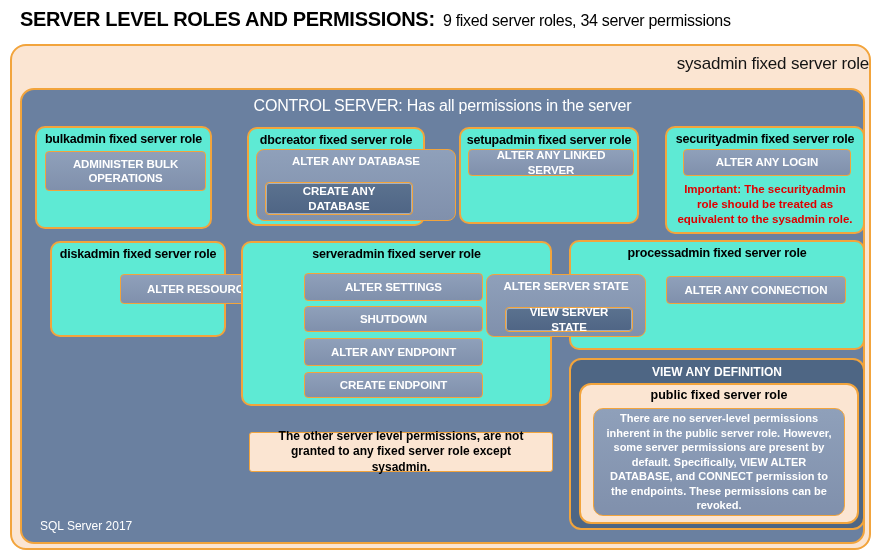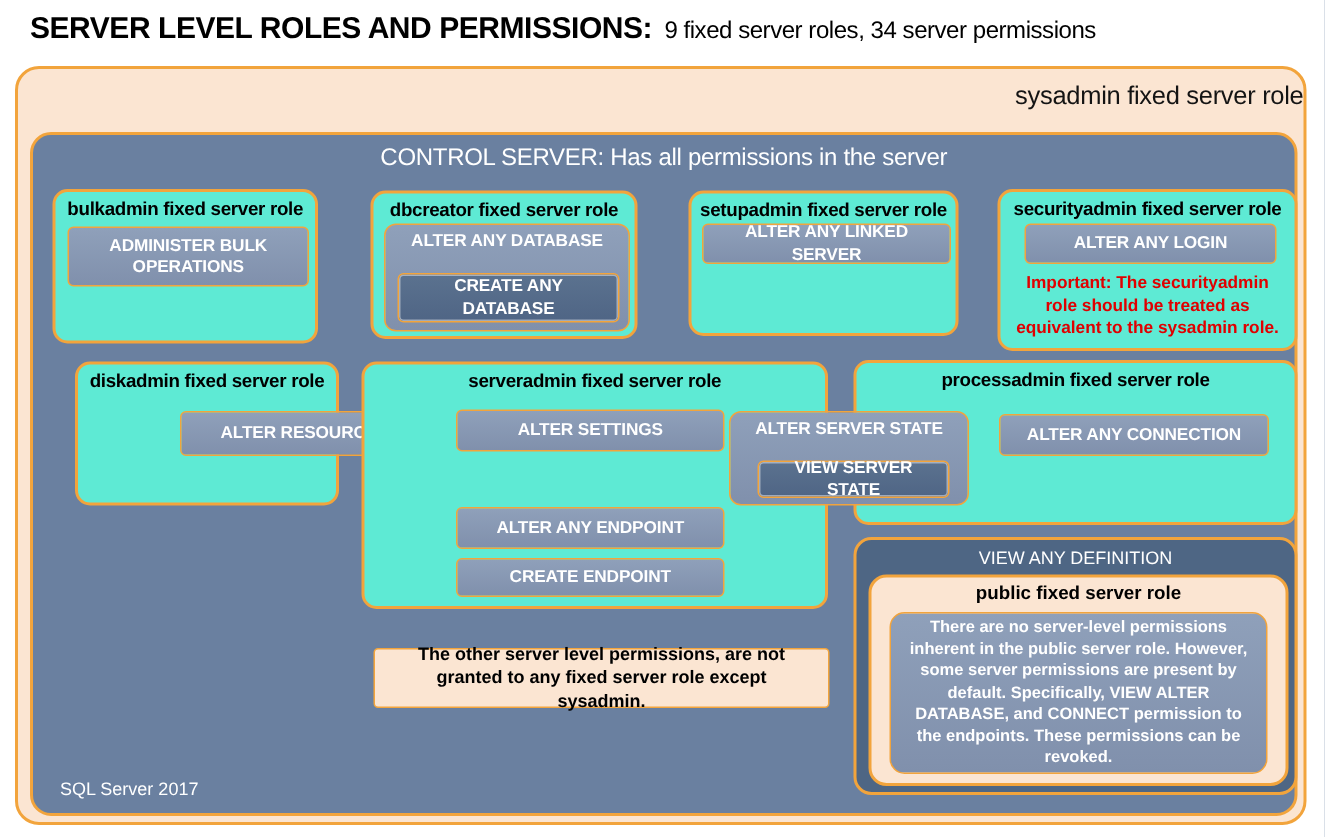--- a/index.html
+++ b/index.html
@@ -46,21 +46,21 @@
   
   .footnote { position:absolute; left:227px; top:342px; width:304px; height:40px;
               background:#FBE5D2; border:1.5px solid #F2A43C; border-radius:3px;
               display:flex; align-items:center; justify-content:center; text-align:center;
               font-size:12px; font-weight:bold; color:#000; line-height:1.3; padding:2px 10px; }
 
   
   .definition-box { position:absolute; left:547px; top:268px; width:296px; height:172px;
                     background:#4E6684; border:2px solid #F2A43C; border-radius:12px; }
   .definition-label { position:absolute; top:5px; left:0; right:0; text-align:center;
-                      color:#fff; font-weight:normal; font-size:12px; }
+                      color:#fff; font-weight:bold; font-size:12px; }
   .public-box { position:absolute; left:8px; top:23px; width:280px; height:141px;
                 background:#FBE5D2; border:2px solid #F2A43C; border-radius:12px; }
   .public-title { position:absolute; top:3px; left:0; right:0; text-align:center;
                   font-size:12.5px; font-weight:bold; color:#000; }
   .public-note { position:absolute; left:12px; top:23px; width:252px; height:108px;
                  background:linear-gradient(180deg,#8FA0BA 0%, #8090AC 100%);
                  border:1.5px solid #F2A43C; border-radius:10px;
                  display:flex; align-items:center; justify-content:center; text-align:center;
                  color:#fff; font-weight:bold; font-size:11px; line-height:1.32; padding:16px 8px; }
 </style>
@@ -80,21 +80,21 @@
     <div class="control">
       <div class="control-title">CONTROL SERVER: Has all permissions in the server</div>
 
       <div class="role-box" style="left:13px; top:36px; width:177px; height:103px;">
         <div class="role-title">bulkadmin fixed server role</div>
         <div class="perm" style="left:8px; top:23px; width:161px; height:40px;">ADMINISTER BULK OPERATIONS</div>
       </div>
 
       <div class="role-box" style="left:225px; top:37px; width:178px; height:99px;">
         <div class="role-title">dbcreator fixed server role</div>
-        <div class="perm-group" style="left:7px; top:20px; width:164px; height:72px;">
+        <div class="perm-group" style="left:7px; top:20px; width:200px; height:72px;">
           <div class="perm-group-label">ALTER ANY DATABASE</div>
           <div class="perm perm-dark" style="left:8px; top:32px; width:148px; height:33px;">CREATE ANY DATABASE</div>
         </div>
       </div>
 
       <div class="role-box" style="left:437px; top:37px; width:180px; height:97px;">
         <div class="role-title">setupadmin fixed server role</div>
         <div class="perm" style="left:7px; top:20px; width:166px; height:27px;">ALTER ANY LINKED SERVER</div>
       </div>
 
@@ -105,20 +105,21 @@
       </div>
 
       <div class="role-box" style="left:28px; top:151px; width:176px; height:96px;">
         <div class="role-title">diskadmin fixed server role</div>
       </div>
       <div class="perm" style="left:98px; top:184px; width:166px; height:30px;">ALTER RESOURCES</div>
 
       <div class="role-box" style="left:219px; top:151px; width:311px; height:165px;">
         <div class="role-title">serveradmin fixed server role</div>
         <div class="perm" style="left:61px; top:30px; width:179px; height:28px;">ALTER SETTINGS</div>
+        <div class="perm" style="left:61px; top:63px; width:179px; height:26px;">SHUTDOWN</div>
         <div class="perm" style="left:61px; top:95px; width:179px; height:28px;">ALTER ANY ENDPOINT</div>
         <div class="perm" style="left:61px; top:129px; width:179px; height:26px;text-align:center;">CREATE ENDPOINT</div>
       </div>
 
       <div class="role-box" style="left:547px; top:150px; width:296px; height:110px;">
         <div class="role-title">processadmin fixed server role</div>
         <div class="perm" style="left:95px; top:34px; width:180px; height:28px;">ALTER ANY CONNECTION</div>
       </div>
 
       <div class="perm-group" style="left:464px; top:184px; width:160px; height:63px;">

